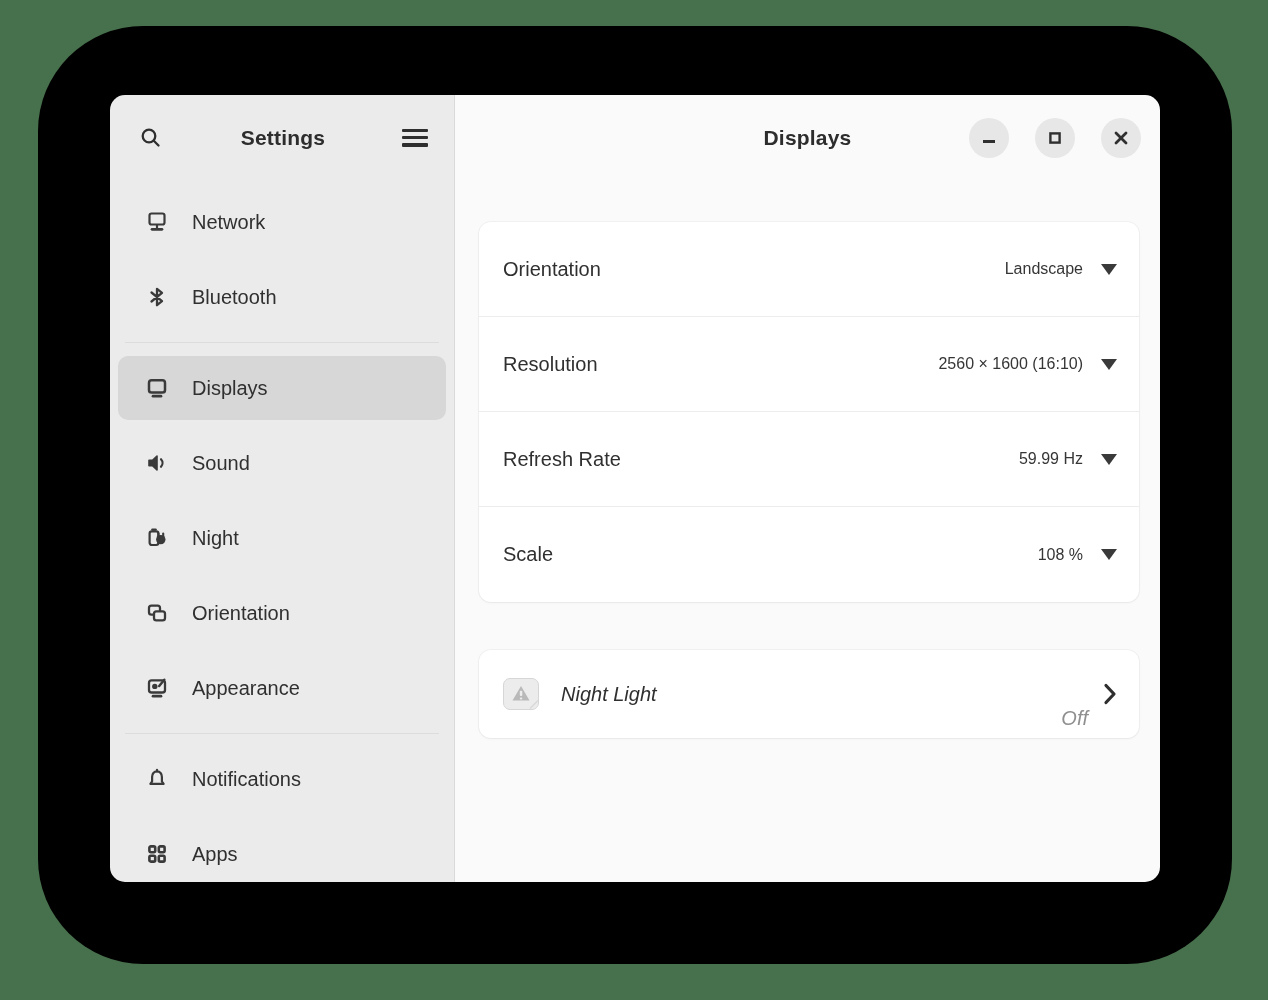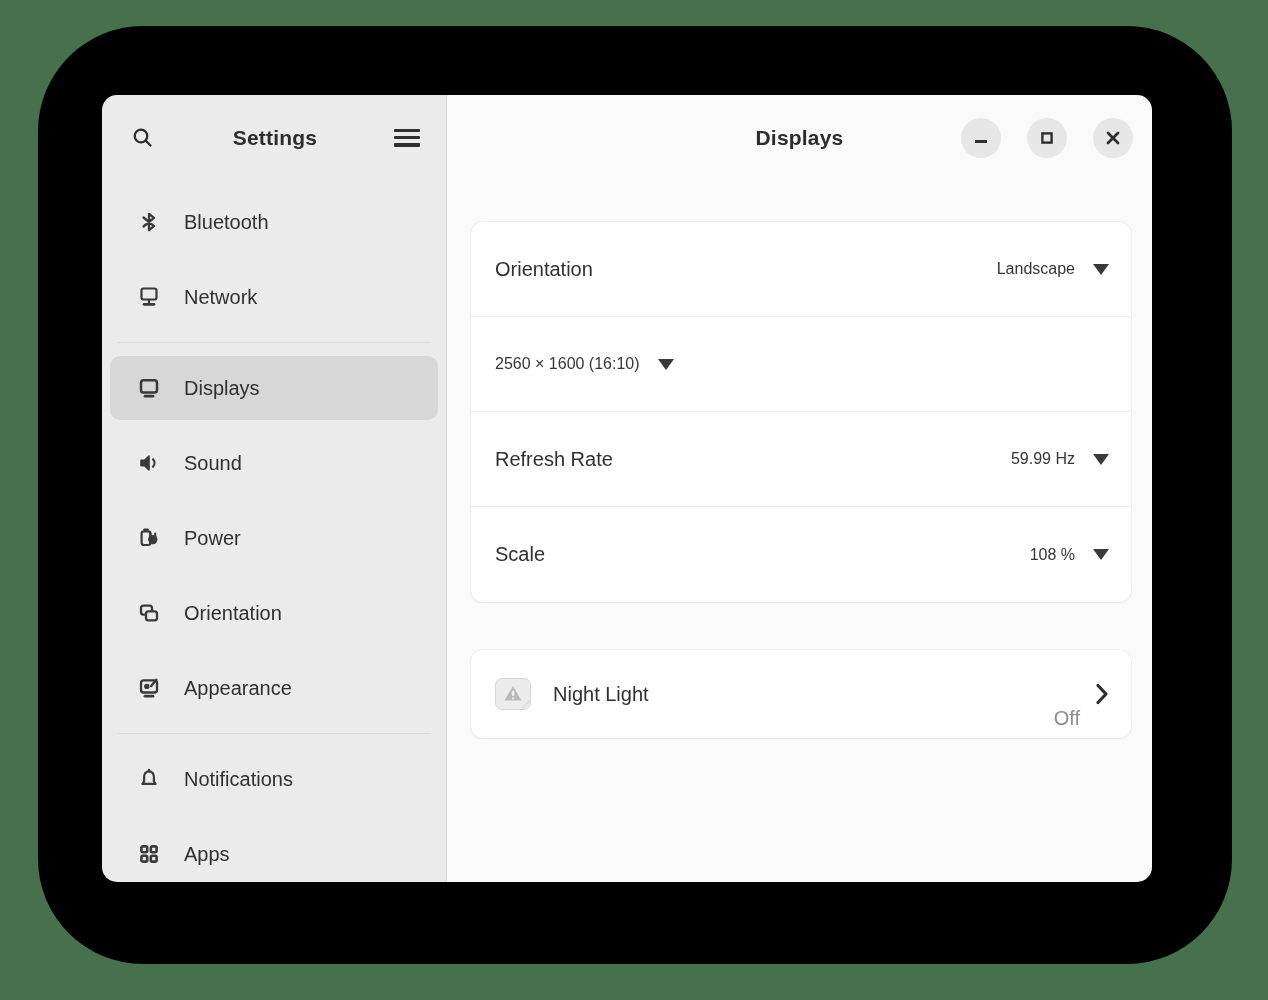--- a/index.html
+++ b/index.html
@@ -7,21 +7,21 @@
     width:1268px;height:1000px;position:relative;overflow:hidden;
     background:#47704c;
     font-family:"Liberation Sans","DejaVu Sans",sans-serif;
     -webkit-font-smoothing:antialiased;
   }
   .shadow{
     position:absolute;left:38px;top:26px;width:1194px;height:938px;
     background:#000;border-radius:105px;
   }
   .window{
-    position:absolute;left:102px;top:95px;width:1050px;height:787px;
+    position:absolute;left:110px;top:95px;width:1050px;height:787px;
     border-radius:15px;overflow:hidden;display:flex;
   }
   
   .sidebar{
     width:345px;flex:0 0 345px;background:#ebebeb;
     border-right:1px solid #dadada;box-sizing:border-box;
     display:flex;flex-direction:column;
   }
   .sidebar-header{
     height:85px;flex:0 0 85px;display:flex;align-items:center;
@@ -69,21 +69,21 @@
   .setting-row:last-child{border-bottom:none;}
   .row-label{font-size:20px;color:#303030;flex:1;}
   .row-value{font-size:16px;color:#363636;}
   .dd-arrow{
     width:0;height:0;margin-left:18px;
     border-left:8.5px solid transparent;border-right:8.5px solid transparent;
     border-top:11px solid #3a3a3a;
   }
   .night-card{
     margin-top:48px;height:88px;display:flex;align-items:center;
-    padding:0 22px 0 24px;box-sizing:border-box;cursor:pointer;
+    padding:0 22px 0 24px;box-sizing:border-box;cursor:pointer;font-style:italic;
   }
   .night-icon{width:36px;height:32px;flex:0 0 36px;margin-right:22px;}
   .night-label{font-size:20px;color:#303030;flex:1;}
   .night-status{font-size:20px;color:#8f8f8f;margin-top:48px;}
   .chevron{margin-left:15px;display:flex;align-items:center;}
 </style>
 </head>
 <body>
 
 <div class="shadow"></div>
@@ -106,34 +106,34 @@
             <span></span>
             <span></span>
             <span></span>
           </span>
       </button>
     </div>
     <nav class="sidebar-nav" id="sidebar-nav">
         <div class="side-item">
           <span class="side-icon">
             <svg width="24" height="24" viewBox="0 0 24 24">
-              <path d="M6.5 7.5 L17 16.2 L12 20.2 L12 3.8 L17 7.8 L6.5 16.5" fill="none" stroke="#3a3a3a" stroke-width="2.3" stroke-linejoin="round" stroke-linecap="round"></path>
-            </svg>
-          </span>
-          <span class="side-label">Bluetooth</span>
-        </div>
-        <div class="side-item">
-          <span class="side-icon">
-            <svg width="24" height="24" viewBox="0 0 24 24">
               <rect x="4.5" y="3.5" width="15" height="11" rx="2" fill="none" stroke="#3a3a3a" stroke-width="2.2"></rect>
               <line x1="12" y1="14.5" x2="12" y2="18" stroke="#3a3a3a" stroke-width="2.2"></line>
               <line x1="7" y1="19.3" x2="17" y2="19.3" stroke="#3a3a3a" stroke-width="2.7" stroke-linecap="round"></line>
             </svg>
           </span>
           <span class="side-label">Network</span>
+        </div>
+        <div class="side-item">
+          <span class="side-icon">
+            <svg width="24" height="24" viewBox="0 0 24 24">
+              <path d="M6.5 7.5 L17 16.2 L12 20.2 L12 3.8 L17 7.8 L6.5 16.5" fill="none" stroke="#3a3a3a" stroke-width="2.3" stroke-linejoin="round" stroke-linecap="round"></path>
+            </svg>
+          </span>
+          <span class="side-label">Bluetooth</span>
         </div>
         <div class="sidebar-divider"></div>
         <div class="side-item selected">
           <span class="side-icon">
             <svg width="24" height="24" viewBox="0 0 24 24">
               <rect x="4" y="4.3" width="16" height="12.2" rx="2.6" fill="none" stroke="#3a3a3a" stroke-width="2.5"></rect>
               <line x1="8" y1="20.2" x2="16" y2="20.2" stroke="#3a3a3a" stroke-width="2.7" stroke-linecap="round"></line>
             </svg>
           </span>
           <span class="side-label">Displays</span>
@@ -151,21 +151,21 @@
         <div class="side-item">
           <span class="side-icon">
             <svg width="24" height="24" viewBox="0 0 24 24">
               <rect x="4.6" y="5.4" width="8.8" height="13.6" rx="2.2" fill="none" stroke="#3a3a3a" stroke-width="2.2"></rect>
               <line x1="7.4" y1="3.6" x2="10.6" y2="3.6" stroke="#3a3a3a" stroke-width="2.4" stroke-linecap="round"></line>
               <circle cx="15.8" cy="13.6" r="4.7" fill="#3a3a3a"></circle>
               <line x1="13.4" y1="7.6" x2="13.4" y2="10.4" stroke="#3a3a3a" stroke-width="2.1" stroke-linecap="round"></line>
               <line x1="18.2" y1="7.6" x2="18.2" y2="10.4" stroke="#3a3a3a" stroke-width="2.1" stroke-linecap="round"></line>
             </svg>
           </span>
-          <span class="side-label">Power</span>
+          <span class="side-label">Night</span>
         </div>
         <div class="side-item">
           <span class="side-icon">
             <svg width="24" height="24" viewBox="0 0 24 24">
               <rect x="4" y="4.6" width="11" height="9" rx="2.4" fill="none" stroke="#3a3a3a" stroke-width="2.3"></rect>
               <rect x="9" y="10.4" width="11" height="9" rx="2.4" fill="#ebebeb" stroke="#3a3a3a" stroke-width="2.3"></rect>
             </svg>
           </span>
           <span class="side-label">Orientation</span>
         </div>
@@ -234,20 +234,21 @@
     </div>
 
     <div class="content">
       <div class="card" id="settings-card">
           <div class="setting-row">
             <span class="row-label">Orientation</span>
             <span class="row-value">Landscape</span>
             <span class="dd-arrow"></span>
           </div>
           <div class="setting-row">
+            <span class="row-label">Resolution</span>
             <span class="row-value">2560 × 1600 (16:10)</span>
             <span class="dd-arrow"></span>
           </div>
           <div class="setting-row">
             <span class="row-label">Refresh Rate</span>
             <span class="row-value">59.99 Hz</span>
             <span class="dd-arrow"></span>
           </div>
           <div class="setting-row">
             <span class="row-label">Scale</span>

